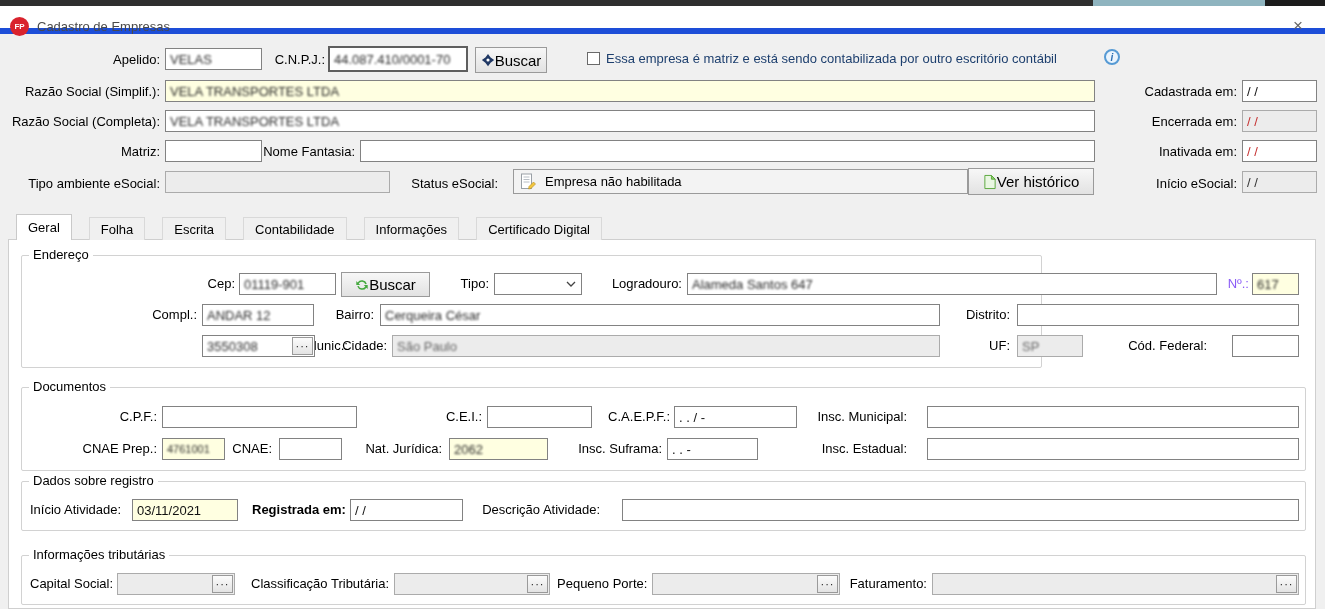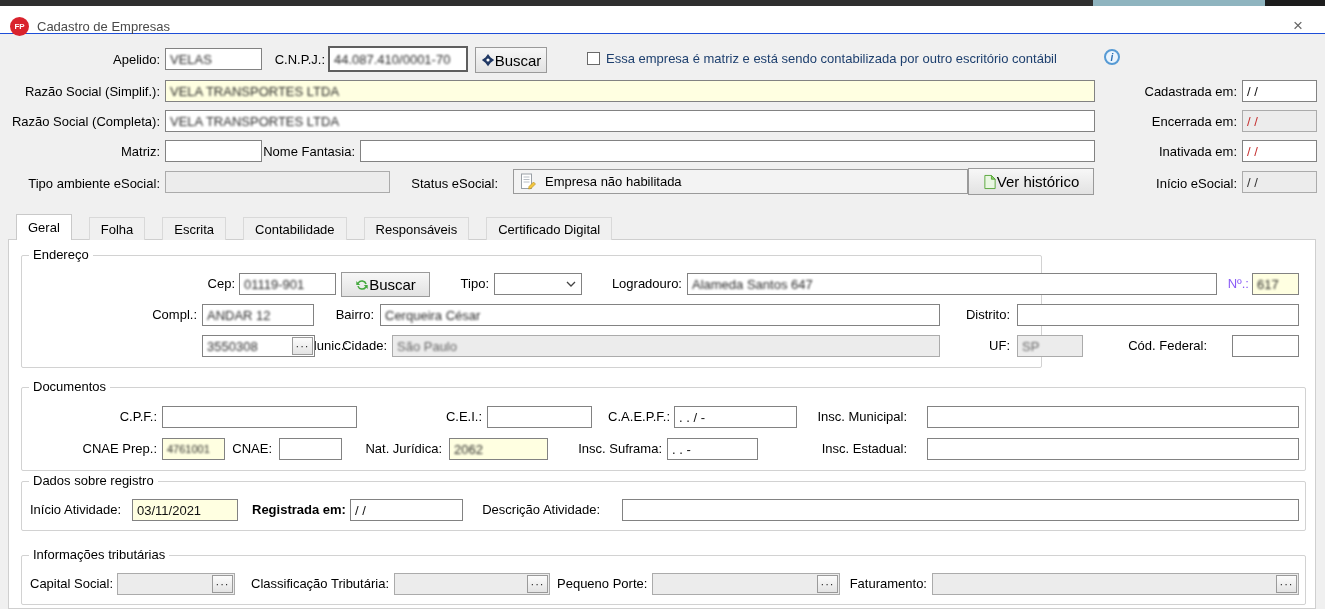--- a/index.html
+++ b/index.html
@@ -3,21 +3,21 @@
 <meta charset="utf-8">
 <style>
   html,body{margin:0;padding:0;background:#777;}
   .window{position:relative;width:1325px;height:609px;background:#f0f0f0;
           font-family:"Liberation Sans",sans-serif;overflow:hidden;}
   
   .strip{position:absolute;left:0;top:0;width:100%;height:6px;background:#2f2f2f;}
   .strip-seg{position:absolute;top:0;height:6px;background:#8fb4bf;left:1093px;width:172px;}
   .strip-seg2{position:absolute;top:0;height:6px;background:#1c1c1c;left:1265px;width:60px;}
   
-  .titlebar{position:absolute;left:0;top:6px;width:100%;height:28px;background:#ffffff;border-bottom:1px solid #1d4ed8;box-sizing:border-box;}
+  .titlebar{position:absolute;left:0;top:6px;width:100%;height:28px;background:#ffffff;border-bottom:6px solid #1d4ed8;box-sizing:border-box;}
   .app-icon{position:absolute;left:10px;top:11px;width:19px;height:19px;border-radius:50%;background:#d9232d;color:#fff;
             font-size:8px;font-weight:bold;display:flex;align-items:center;justify-content:center;}
   .title{position:absolute;left:37px;top:13px;font-size:13px;color:#4a4a4a;white-space:nowrap;}
   .close{position:absolute;left:1293px;top:11px;font-size:17px;color:#666;line-height:1;cursor:pointer;}
   
   .lbl{position:absolute;font-size:13px;color:#000;white-space:nowrap;text-align:right;}
   .lbl.l{text-align:left;}
   .inp{position:absolute;height:22px;border:1px solid #828282;background:#fff;box-sizing:border-box;
        display:flex;align-items:center;padding:0 4px;font-size:13px;color:#111;overflow:hidden;white-space:nowrap;}
   .yellow{background:#ffffe1;}
@@ -154,21 +154,21 @@
     <div class="tab">
         <span>Folha</span>
       </div>
     <div class="tab">
         <span>Escrita</span>
       </div>
     <div class="tab">
         <span>Contabilidade</span>
       </div>
     <div class="tab">
-        <span>Responsáveis</span>
+        <span>Informações</span>
       </div>
     <div class="tab">
         <span>Certificado Digital</span>
       </div>
   </div>
 
   <div class="panel">
 
     <div class="grp" style="left:12px;top:15px;width:1021px;height:113px;">
       <div class="legend">Endereço</div>

